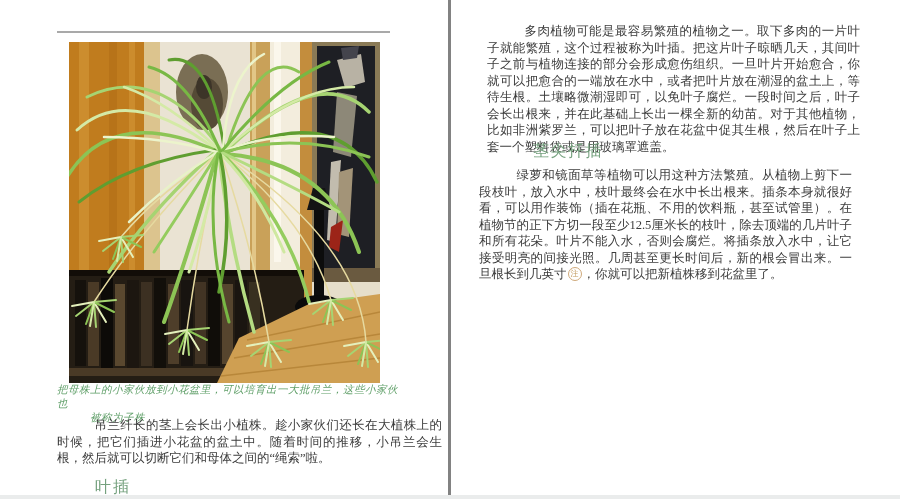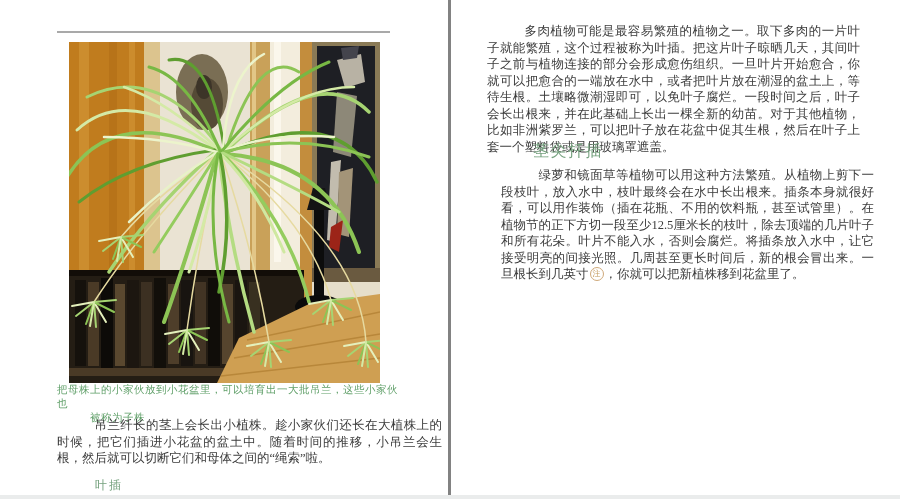--- a/index.html
+++ b/index.html
@@ -5,35 +5,35 @@
   html,body{margin:0;padding:0;background:#ffffff;}
   .canvas{
     position:relative;width:900px;height:499px;background:#ffffff;overflow:hidden;
     font-family:"Liberation Serif","DejaVu Serif",serif;
   }
   .rule{position:absolute;left:57px;top:31px;width:333px;height:2px;background:#a9a9a9;}
   .photo{position:absolute;left:69px;top:42px;width:311px;height:341px;overflow:hidden;}
   .photo svg{display:block;}
   .caption{
     position:absolute;left:57px;top:383px;width:345px;
-    font-size:10.5px;line-height:14px;
+    font-size:10.5px;line-height:14px;font-style:italic;
     color:#5f9f68;letter-spacing:0.5px;
   }
   .cap-line{display:block;}
   .cap-line2{margin-left:33px;}
   .body-text{
     margin:0;font-size:12.5px;line-height:16.5px;color:#3b3b3b;
     text-align:justify;text-indent:3em;
   }
   .left-body{position:absolute;left:57px;top:417px;width:385px;}
   .para1{position:absolute;left:487px;top:23px;width:373px;}
-  .para2{position:absolute;left:501px;top:167px;width:373px;}
+  .para2{position:absolute;left:479px;top:167px;width:373px;}
   .green-heading{
     margin:0;font-weight:normal;color:#75a17e;
-    font-size:12px;letter-spacing:2px;
+    font-size:16px;letter-spacing:2px;
   }
   .left-heading{position:absolute;left:95px;top:477px;}
   .right-heading{position:absolute;left:533px;top:141px;font-size:16px;letter-spacing:1.5px;}
   .divider{position:absolute;left:448px;top:0;width:3px;height:499px;background:#828282;}
   .bottom-edge{position:absolute;left:0;bottom:0;width:900px;height:4px;background:#eaecec;}
   .footnote{
     display:inline-block;width:12px;height:12px;border:1px solid #cfa97a;border-radius:50%;
     color:#c39a5e;font-size:8px;line-height:12px;text-align:center;font-style:normal;
     vertical-align:2px;margin:0 1px;text-indent:0;
   }

